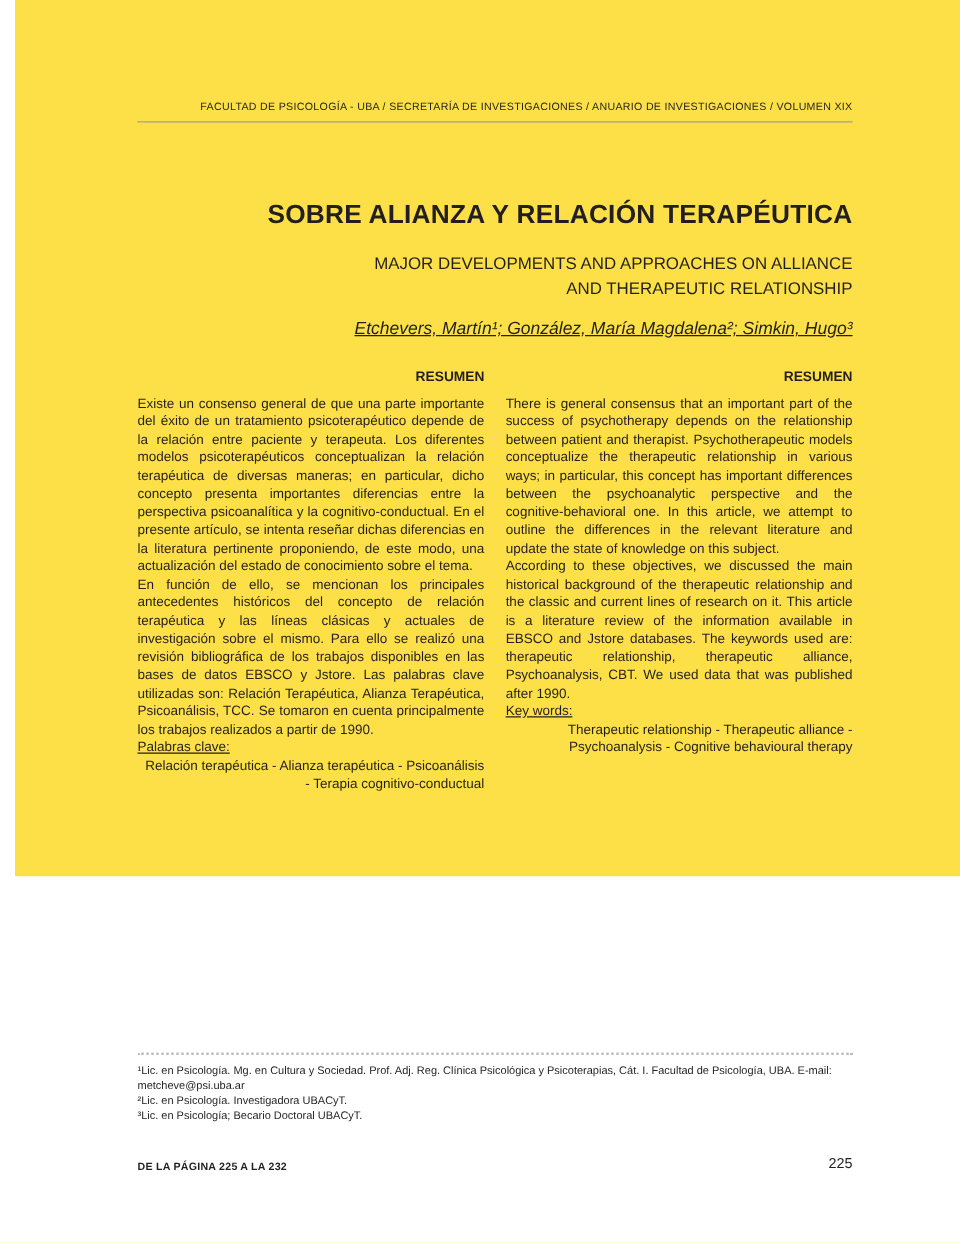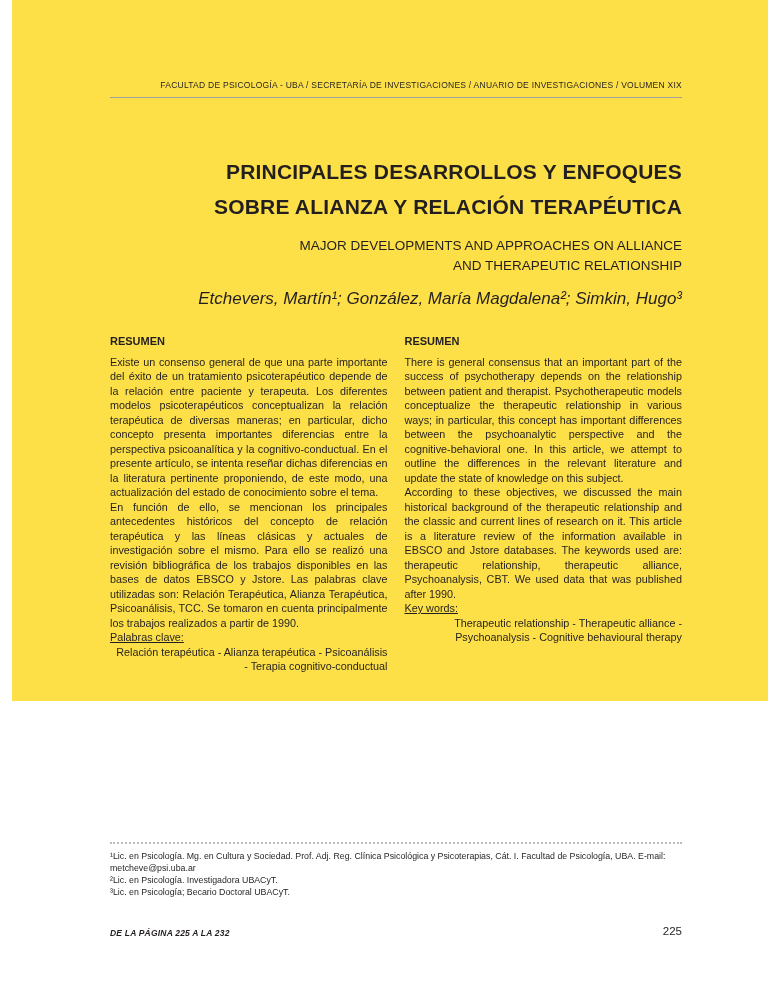--- a/index.html
+++ b/index.html
@@ -54,39 +54,40 @@
   }
   .subtitle-line {
     font-size: 13.5px;
     line-height: 20px;
     color: #231f20;
   }
   .authors {
     margin-top: 13px;
     text-align: right;
     font-style: italic;
-    font-size: 17px;
+    font-size: 14px;
     color: #231f20;
+    text-decoration: underline;
   }
   .columns {
     display: flex;
     gap: 17px;
     margin-top: 25px;
   }
   .col {
     flex: 1;
     font-size: 10.8px;
     line-height: 14.5px;
     text-align: justify;
   }
   .col-heading {
     font-weight: bold;
     font-size: 11px;
     margin-bottom: 6px;
-    text-align: left;
+    text-align: right;
   }
   .col p { margin: 0; }
   .keywords-label {
     text-decoration: underline;
     margin-top: 14.5px;
     text-align: left;
   }
   .keywords-text { text-align: right; }
   .footnotes {
     position: absolute;
@@ -100,40 +101,38 @@
     color: #231f20;
   }
   .footnotes p { margin: 0; }
   .footer-left {
     position: absolute;
     left: 98px;
     top: 928px;
     font-size: 8.5px;
     font-weight: bold;
     letter-spacing: 0.2px;
-    font-style: italic;
   }
   .footer-page {
     position: absolute;
     right: 98px;
     top: 925px;
     font-size: 11.5px;
   }
 </style>
 </head>
 <body>
 
 <div class="page">
   <div class="content">
 
     <div class="journal-line">FACULTAD DE PSICOLOGÍA - UBA / SECRETARÍA DE INVESTIGACIONES / ANUARIO DE INVESTIGACIONES / VOLUMEN XIX</div>
     <hr class="header-rule">
 
     <div class="title-block">
-      <div class="title-line">PRINCIPALES DESARROLLOS Y ENFOQUES</div>
       <div class="title-line">SOBRE ALIANZA Y RELACIÓN TERAPÉUTICA</div>
     </div>
 
     <div class="subtitle-block">
       <div class="subtitle-line">MAJOR DEVELOPMENTS AND APPROACHES ON ALLIANCE</div>
       <div class="subtitle-line">AND THERAPEUTIC RELATIONSHIP</div>
     </div>
 
     <div class="authors">Etchevers, Martín¹; González, María Magdalena²; Simkin, Hugo³</div>
 

